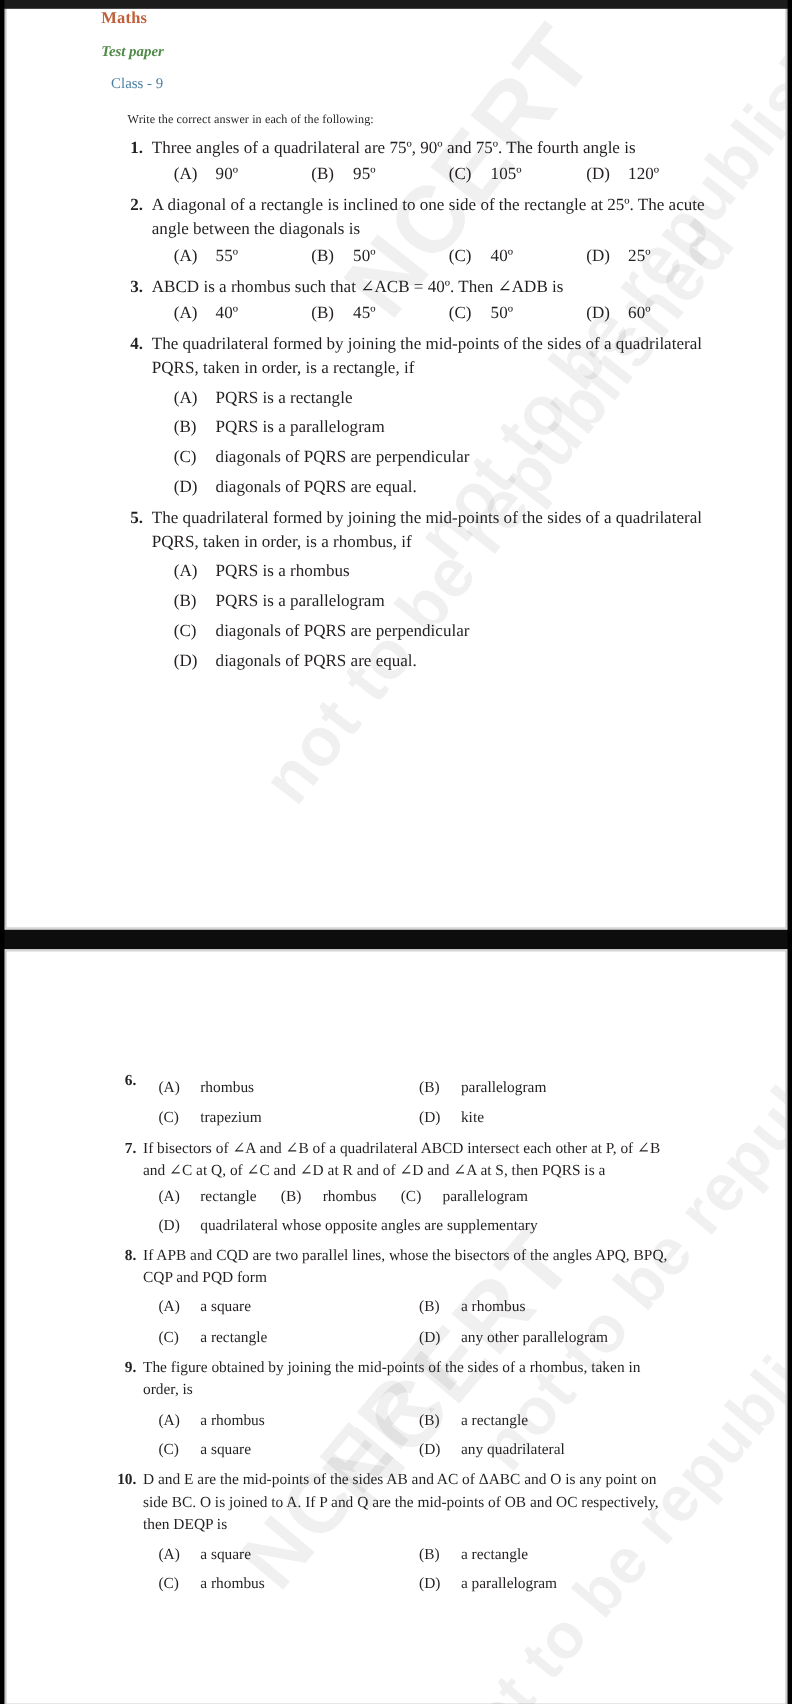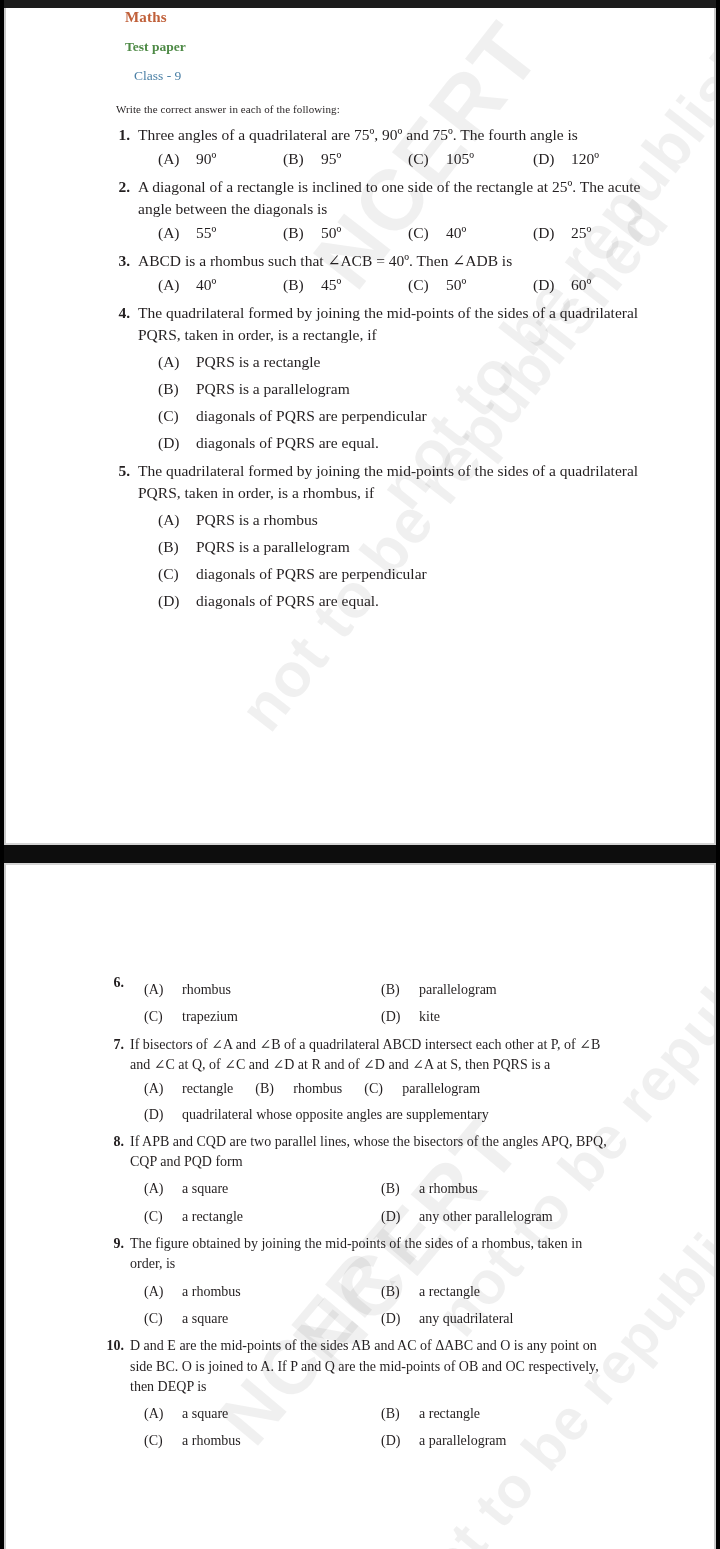--- a/index.html
+++ b/index.html
@@ -93,39 +93,40 @@
   .wm-e { font-size: 60px; left: 330px; top: 186px; transform: rotate(-50deg); letter-spacing: 1px; }
   .wm-f { font-size: 76px; left: 180px; top: 420px; transform: rotate(-50deg); letter-spacing: 2px; }
   .wm-g { font-size: 58px; left: 300px; top: 470px; transform: rotate(-50deg); letter-spacing: 1px; }
 
   
   .content {
     position: relative;
     z-index: 5;
   }
   .hdr {
-    padding-left: 119px;
+    padding-left: 86px;
   }
   .hdr-maths {
     font-family: "Liberation Serif", serif;
     font-weight: 700;
     font-size: 15px;
     color: #c0603a;
     letter-spacing: 0.2px;
     padding-top: 9px;
     line-height: 1.1;
   }
   .hdr-test {
     font-family: "Liberation Serif", serif;
     font-weight: 700;
     font-size: 13.5px;
     color: #4e8a46;
     padding-top: 14px;
     padding-left: 0px;
     line-height: 1.1;
+    font-style: italic;
   }
   .hdr-class {
     font-family: "Liberation Serif", serif;
     font-weight: 400;
     font-size: 13.5px;
     color: #4a7fa5;
     padding-top: 15px;
     padding-left: 9px;
     line-height: 1.1;
   }

